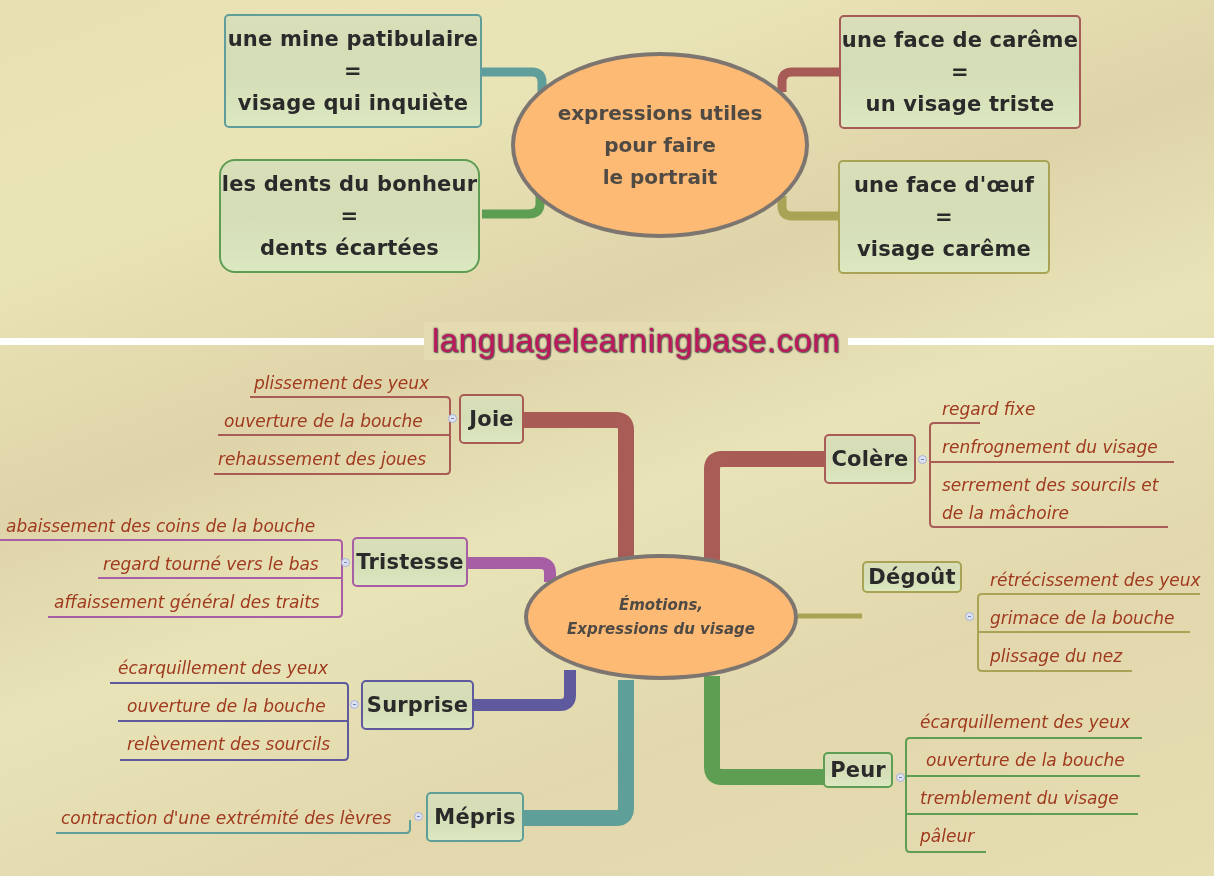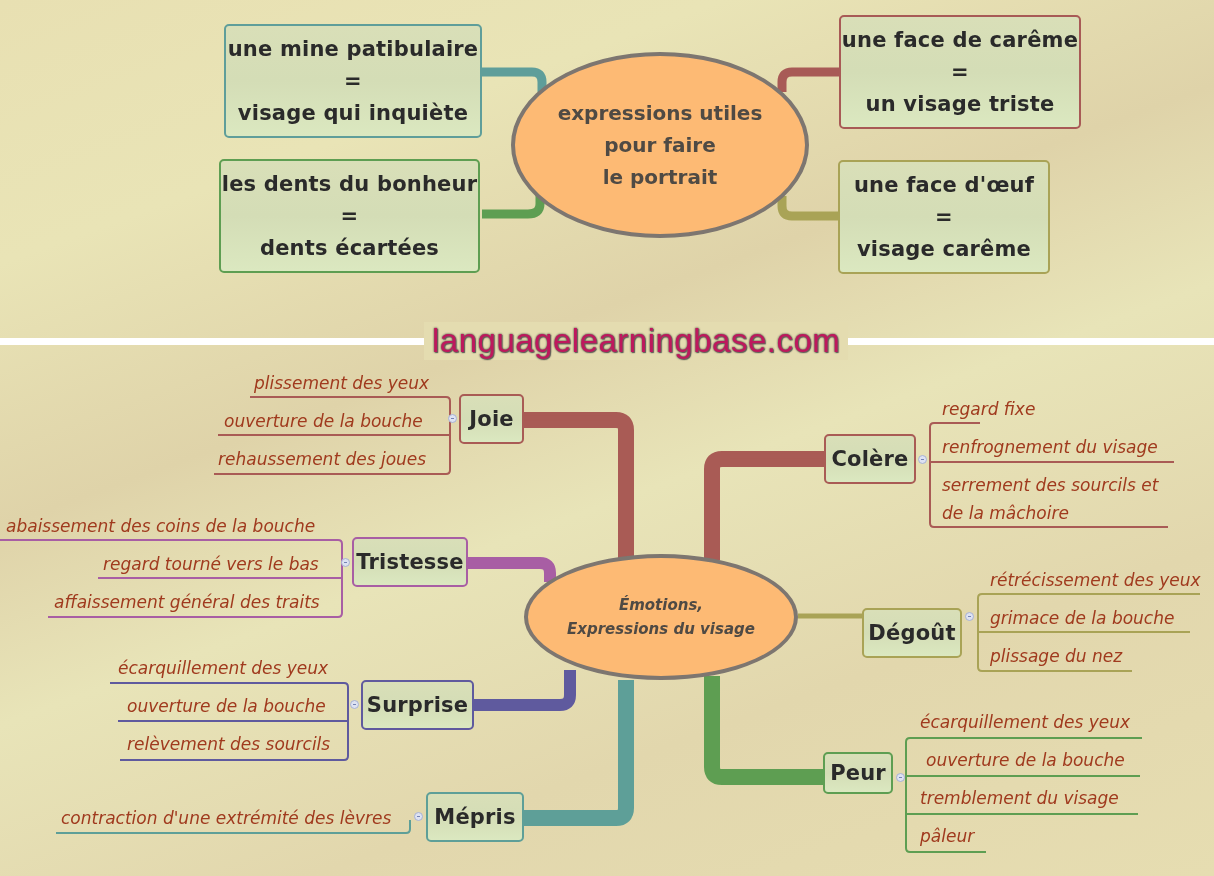--- a/index.html
+++ b/index.html
@@ -83,26 +83,26 @@
   <path d="M930 462 H1174" stroke="#a95b55" stroke-width="2" fill="none"></path>
 
   <path d="M1200 594 H982 Q978 594 978 598 V667 Q978 671 982 671 H1132" stroke="#a9a356" stroke-width="2" fill="none"></path>
   <path d="M978 632 H1190" stroke="#a9a356" stroke-width="2" fill="none"></path>
 
   <path d="M1142 738 H910 Q906 738 906 742 V848 Q906 852 910 852 H986" stroke="#5e9e52" stroke-width="2" fill="none"></path>
   <path d="M906 776 H1140" stroke="#5e9e52" stroke-width="2" fill="none"></path>
   <path d="M906 814 H1138" stroke="#5e9e52" stroke-width="2" fill="none"></path>
 </svg>
 
-<div class="box" style="left:224px; top:24px; width:258px; height:114px; border-color:#5f9e9a;">
+<div class="box" style="left:224px; top:14px; width:258px; height:114px; border-color:#5f9e9a;">
   <span class="ln">une mine patibulaire</span>
   <span class="ln">=</span>
   <span class="ln">visage qui inquiète</span>
 </div>
-<div class="box" style="left:219px; top:159px; width:261px; height:114px; border-color:#5e9e52;">
+<div class="box" style="left:219px; top:159px; width:261px; height:114px; border-color:#5e9e52;border-radius:16px;">
   <span class="ln">les dents du bonheur</span>
   <span class="ln">=</span>
   <span class="ln">dents écartées</span>
 </div>
 <div class="box" style="left:839px; top:15px; width:242px; height:114px; border-color:#a85a56;">
   <span class="ln">une face de carême</span>
   <span class="ln">=</span>
   <span class="ln">un visage triste</span>
 </div>
 <div class="box" style="left:838px; top:160px; width:212px; height:114px; border-color:#a9a356;">
@@ -157,28 +157,28 @@
 
 <div class="box topic" style="left:824px; top:434px; width:92px; height:50px; border-color:#a95b55;">
   <span class="ln">Colère</span>
 </div>
 <div class="collapse" style="left:918px; top:455px;"></div>
 <div class="leaf" style="left:942px; top:399px;">regard fixe</div>
 <div class="leaf" style="left:942px; top:437px;">renfrognement du visage</div>
 <div class="leaf" style="left:942px; top:475px;">serrement des sourcils et</div>
 <div class="leaf" style="left:942px; top:503px;">de la mâchoire</div>
 
-<div class="box topic" style="left:862px; top:608px; width:100px; height:50px; border-color:#a9a356;">
+<div class="box topic" style="left:862px; top:561px; width:100px; height:32px; border-color:#a9a356;">
   <span class="ln">Dégoût</span>
 </div>
 <div class="collapse" style="left:965px; top:612px;"></div>
 <div class="leaf" style="left:990px; top:570px;">rétrécissement des yeux</div>
 <div class="leaf" style="left:990px; top:608px;">grimace de la bouche</div>
 <div class="leaf" style="left:990px; top:646px;">plissage du nez</div>
 
-<div class="box topic" style="left:823px; top:752px; width:70px; height:42px; border-color:#5e9e52;">
+<div class="box topic" style="left:823px; top:752px; width:70px; height:36px; border-color:#5e9e52;">
   <span class="ln">Peur</span>
 </div>
 <div class="collapse" style="left:896px; top:773px;"></div>
 <div class="leaf" style="left:920px; top:712px;">écarquillement des yeux</div>
 <div class="leaf" style="left:926px; top:750px;">ouverture de la bouche</div>
 <div class="leaf" style="left:920px; top:788px;">tremblement du visage</div>
 <div class="leaf" style="left:920px; top:826px;">pâleur</div>
 
 </body></html>

